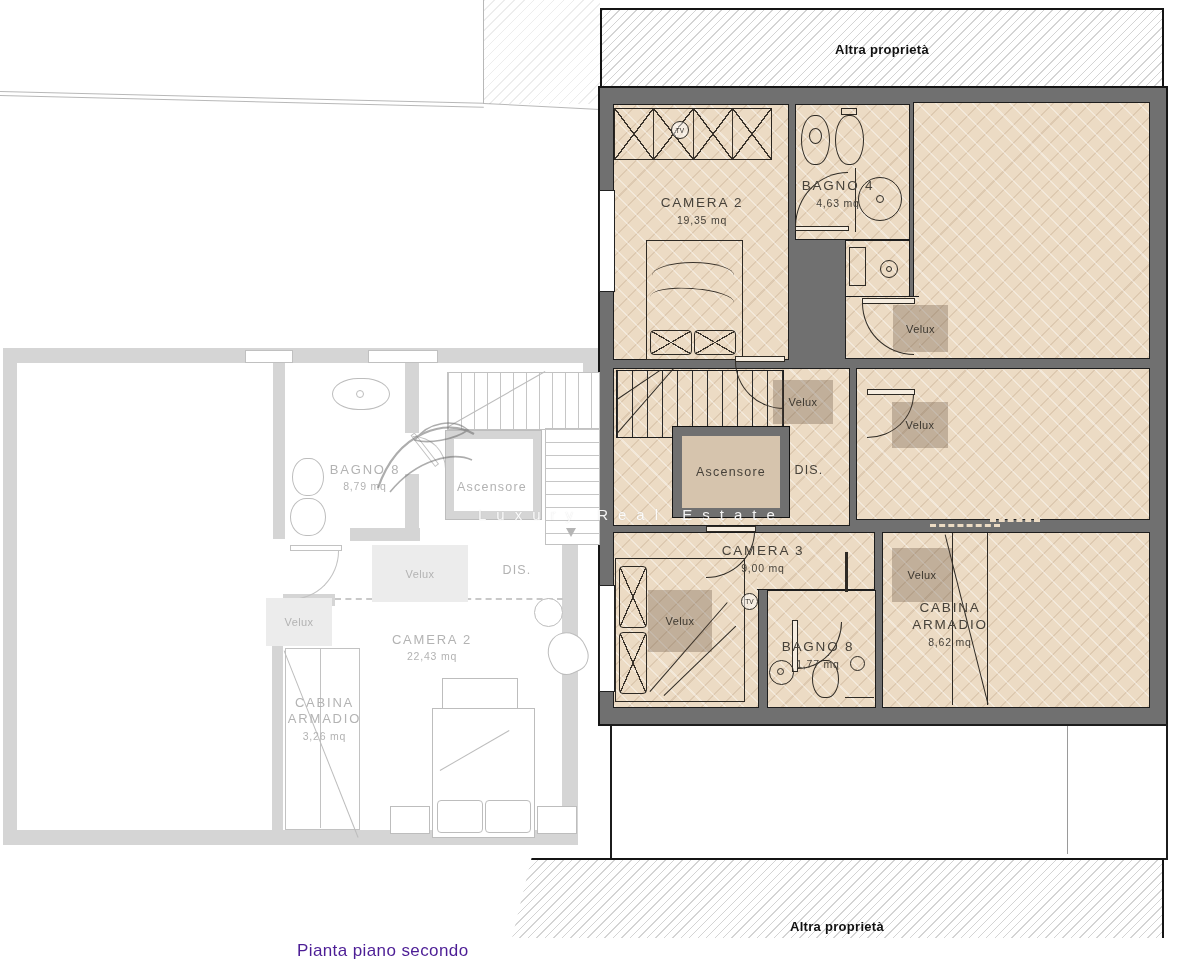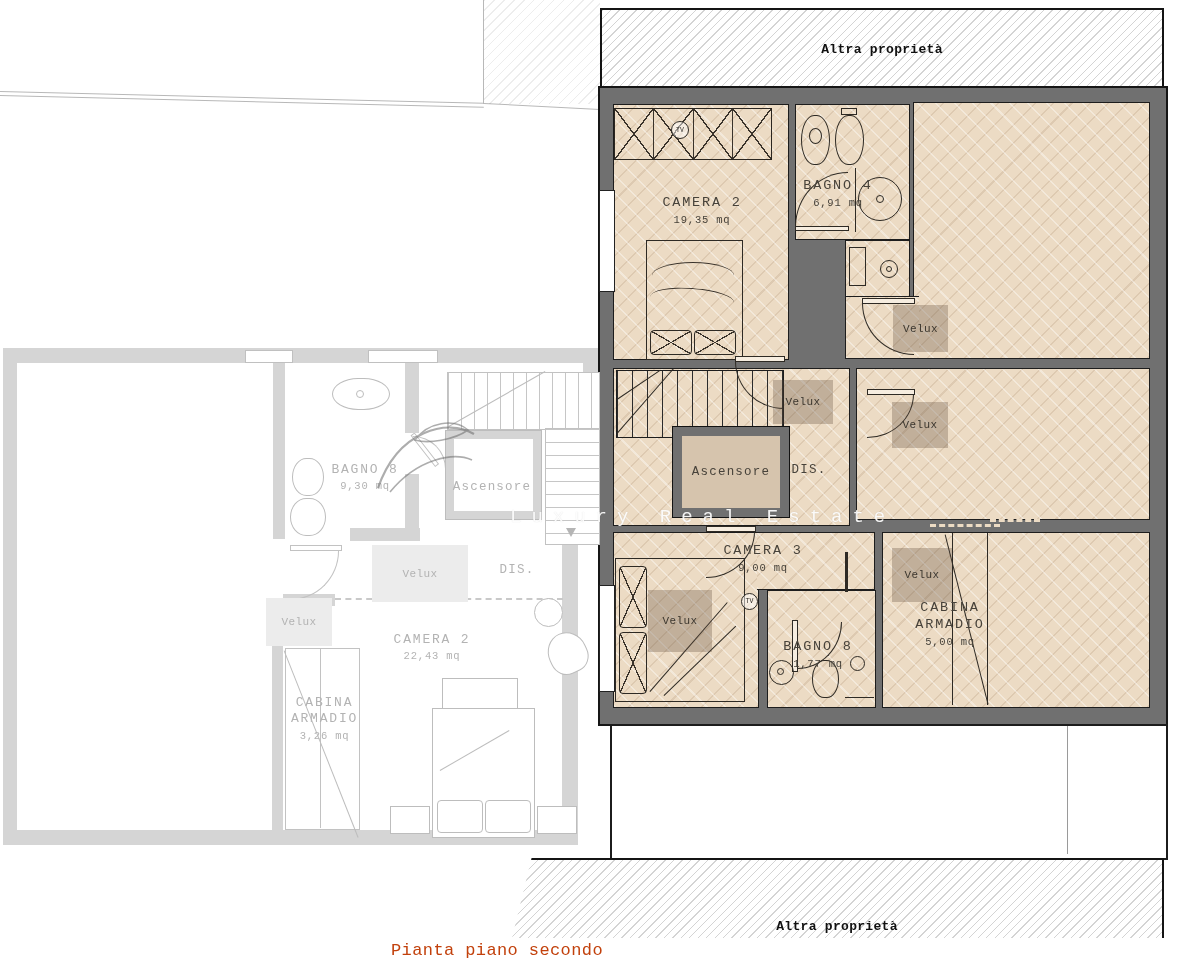--- a/index.html
+++ b/index.html
@@ -1,17 +1,17 @@
 <!DOCTYPE html>
 <html><head>
 <meta charset="utf-8">
 <style>
   html,body{margin:0;padding:0;background:#fff;}
   #canvas{position:relative;width:1180px;height:966px;background:#fff;overflow:hidden;
-          font-family:Liberation Mono, monospace;}
+          font-family:Liberation Sans, sans-serif;}
   .abs{position:absolute;}
   .flex-c{display:flex;align-items:center;justify-content:center;}
 
   
   .hatch{background-image:repeating-linear-gradient(135deg,#d4d4d4 0,#d4d4d4 1px,transparent 1px,transparent 6px);}
   .hatch-light{background-image:repeating-linear-gradient(135deg,rgba(0,0,0,.07) 0,rgba(0,0,0,.07) 1px,transparent 1px,transparent 7px);}
   .band{border:2px solid #141414;}
   .band-label{font-size:13px;font-weight:bold;color:#111;letter-spacing:.3px;}
 
   
@@ -62,23 +62,23 @@
             border:1.2px solid #c2c2c2;background-color:#fff;}
   .stairs-l2{background-image:repeating-linear-gradient(to bottom,#c6c6c6 0,#c6c6c6 1.2px,transparent 1.2px,transparent 13px);
             border:1.2px solid #c2c2c2;background-color:#fff;}
   .qarc-l{border:1.2px solid #c2c2c2;background:transparent;}
   .leaf-l{background:#fff;border:1.1px solid #c2c2c2;}
   .dashed-l{border-top:2px dashed #c9c9c9;}
 
   
   .wm{z-index:60;color:rgba(255,255,255,.92);text-shadow:0 0 1px rgba(120,120,120,.25);pointer-events:none;}
   .wm-brand{font-size:76px;font-weight:300;letter-spacing:20px;}
-  .wm-tag{font-size:19px;letter-spacing:10px;margin-left:32px;}
-
-  .caption{color:#c2410c;font-size:17px;letter-spacing:.4px;text-align:center;}
+  .wm-tag{font-size:15px;letter-spacing:10px;}
+
+  .caption{color:#4c1d95;font-size:17px;letter-spacing:.4px;text-align:left;}
   .arrow-down{width:0;height:0;border-left:5px solid transparent;border-right:5px solid transparent;border-top:9px solid #b5b5b5;}
 </style>
 </head>
 <body>
 
 <div id="canvas">
 
   <div class="abs" style="left:0;top:91px;width:484px;height:3px;border-top:1px solid #b8b8b8;border-bottom:1px solid #b8b8b8;transform:rotate(1.4deg);transform-origin:left center;"></div>
   <div class="abs" style="left:483px;top:0;width:1.3px;height:104px;background:#b8b8b8;"></div>
   <div class="abs" style="left:484px;top:103px;width:116px;height:1.3px;background:#b8b8b8;transform:rotate(3deg);transform-origin:left center;"></div>
@@ -200,33 +200,33 @@
   <div class="abs dline" style="left:945px;top:534px;width:175px;transform:rotate(75.8deg);"></div>
   <div class="abs dash-open" style="left:930px;top:524px;width:70px;height:0;"></div>
   <div class="abs dash-open" style="left:990px;top:519px;width:50px;height:0;"></div>
 
   <div class="abs room-label" style="left:632px;top:195px;width:140px;">
     <span>CAMERA 2</span>
     <span class="area">19,35 mq</span>
   </div>
   <div class="abs room-label" style="left:778px;top:178px;width:120px;">
     <span>BAGNO 4</span>
-    <span class="area">6,91 mq</span>
+    <span class="area">4,63 mq</span>
   </div>
   <div class="abs room-label" style="left:693px;top:543px;width:140px;">
     <span>CAMERA 3</span>
     <span class="area">9,00 mq</span>
   </div>
   <div class="abs room-label" style="left:758px;top:639px;width:120px;">
     <span>BAGNO 8</span>
     <span class="area">1,77 mq</span>
   </div>
   <div class="abs room-label" style="left:905px;top:600px;width:90px;">
     <span>CABINA ARMADIO</span>
-    <span class="area">5,00 mq</span>
+    <span class="area">8,62 mq</span>
   </div>
 
   <div class="abs" style="left:610px;top:724px;width:554px;height:132px;border:2px solid #1c1c1c;background:#fff;"></div>
   <div class="abs" style="left:1067px;top:726px;width:1px;height:128px;background:#9a9a9a;"></div>
 
   <div class="abs hatch" style="left:512px;top:858px;width:650px;height:78px;border-top:2px solid #141414;border-right:2px solid #141414;clip-path:polygon(3% 0,100% 0,100% 100%,0 100%);">
     <div class="abs band-label" style="left:0;right:0;bottom:4px;text-align:center;">Altra proprietà</div>
   </div>
 
   <div class="abs wall-l" style="left:3px;top:348px;width:595px;height:15px;"></div>
@@ -288,21 +288,21 @@
   <div class="abs lline" style="left:440px;top:770px;width:80px;transform:rotate(-30deg);"></div>
   <div class="abs fix-l round" style="left:534px;top:598px;width:27px;height:27px;"></div>
   <div class="abs fix-l" style="left:548px;top:632px;width:37px;height:40px;border-radius:50% 50% 40% 40%;transform:rotate(-25deg);"></div>
 
   <div class="abs" style="left:285px;top:648px;width:73px;height:180px;border:1.2px solid #c2c2c2;"></div>
   <div class="abs" style="left:320px;top:648px;width:1.2px;height:180px;background:#c2c2c2;"></div>
   <div class="abs lline" style="left:284px;top:650px;width:201px;transform:rotate(68.4deg);"></div>
 
   <div class="abs room-label-l" style="left:295px;top:462px;width:140px;">
     <span>BAGNO 8</span>
-    <span class="area">9,30 mq</span>
+    <span class="area">8,79 mq</span>
   </div>
   <div class="abs room-label-l" style="left:362px;top:632px;width:140px;">
     <span>CAMERA 2</span>
     <span class="area">22,43 mq</span>
   </div>
   <div class="abs room-label-l" style="left:282px;top:695px;width:85px;">
     <span>CABINA ARMADIO</span>
     <span class="area">3,26 mq</span>
   </div>
 

